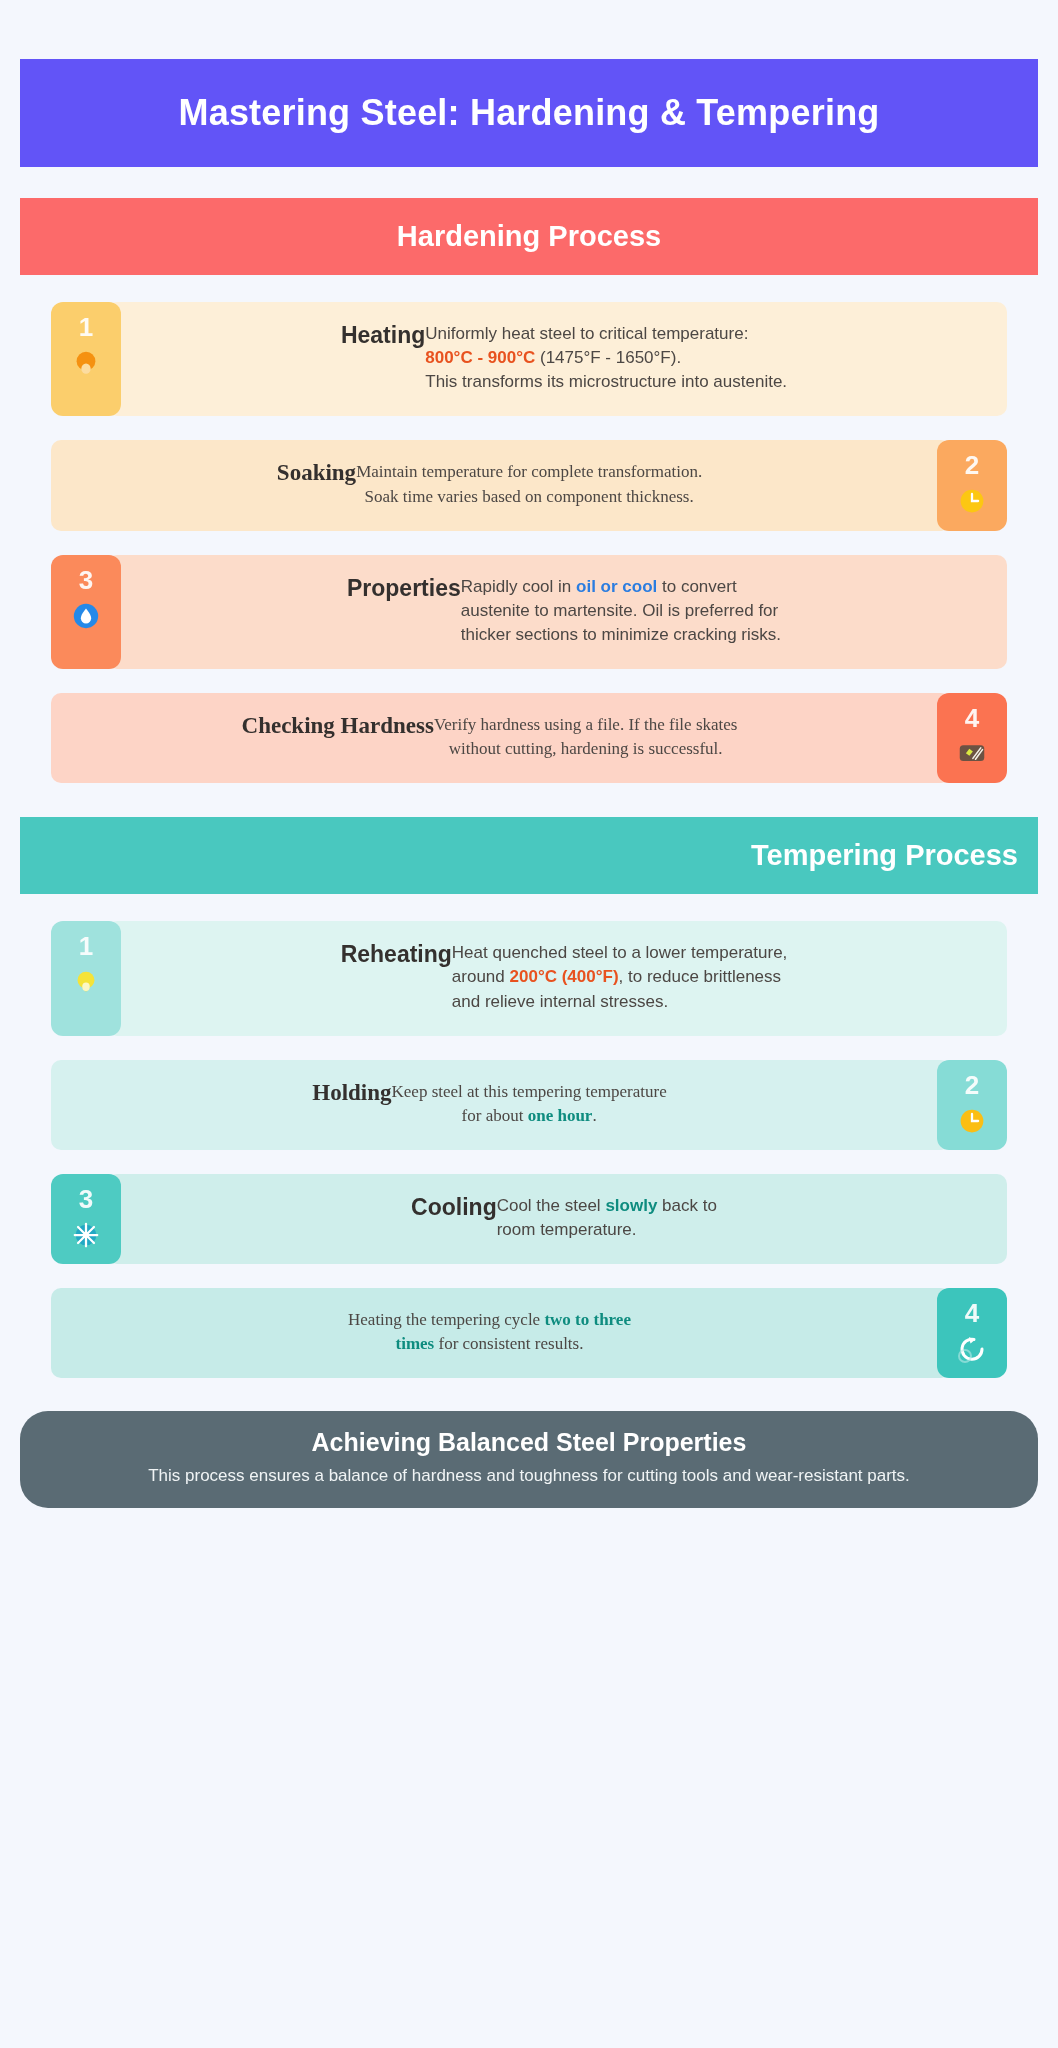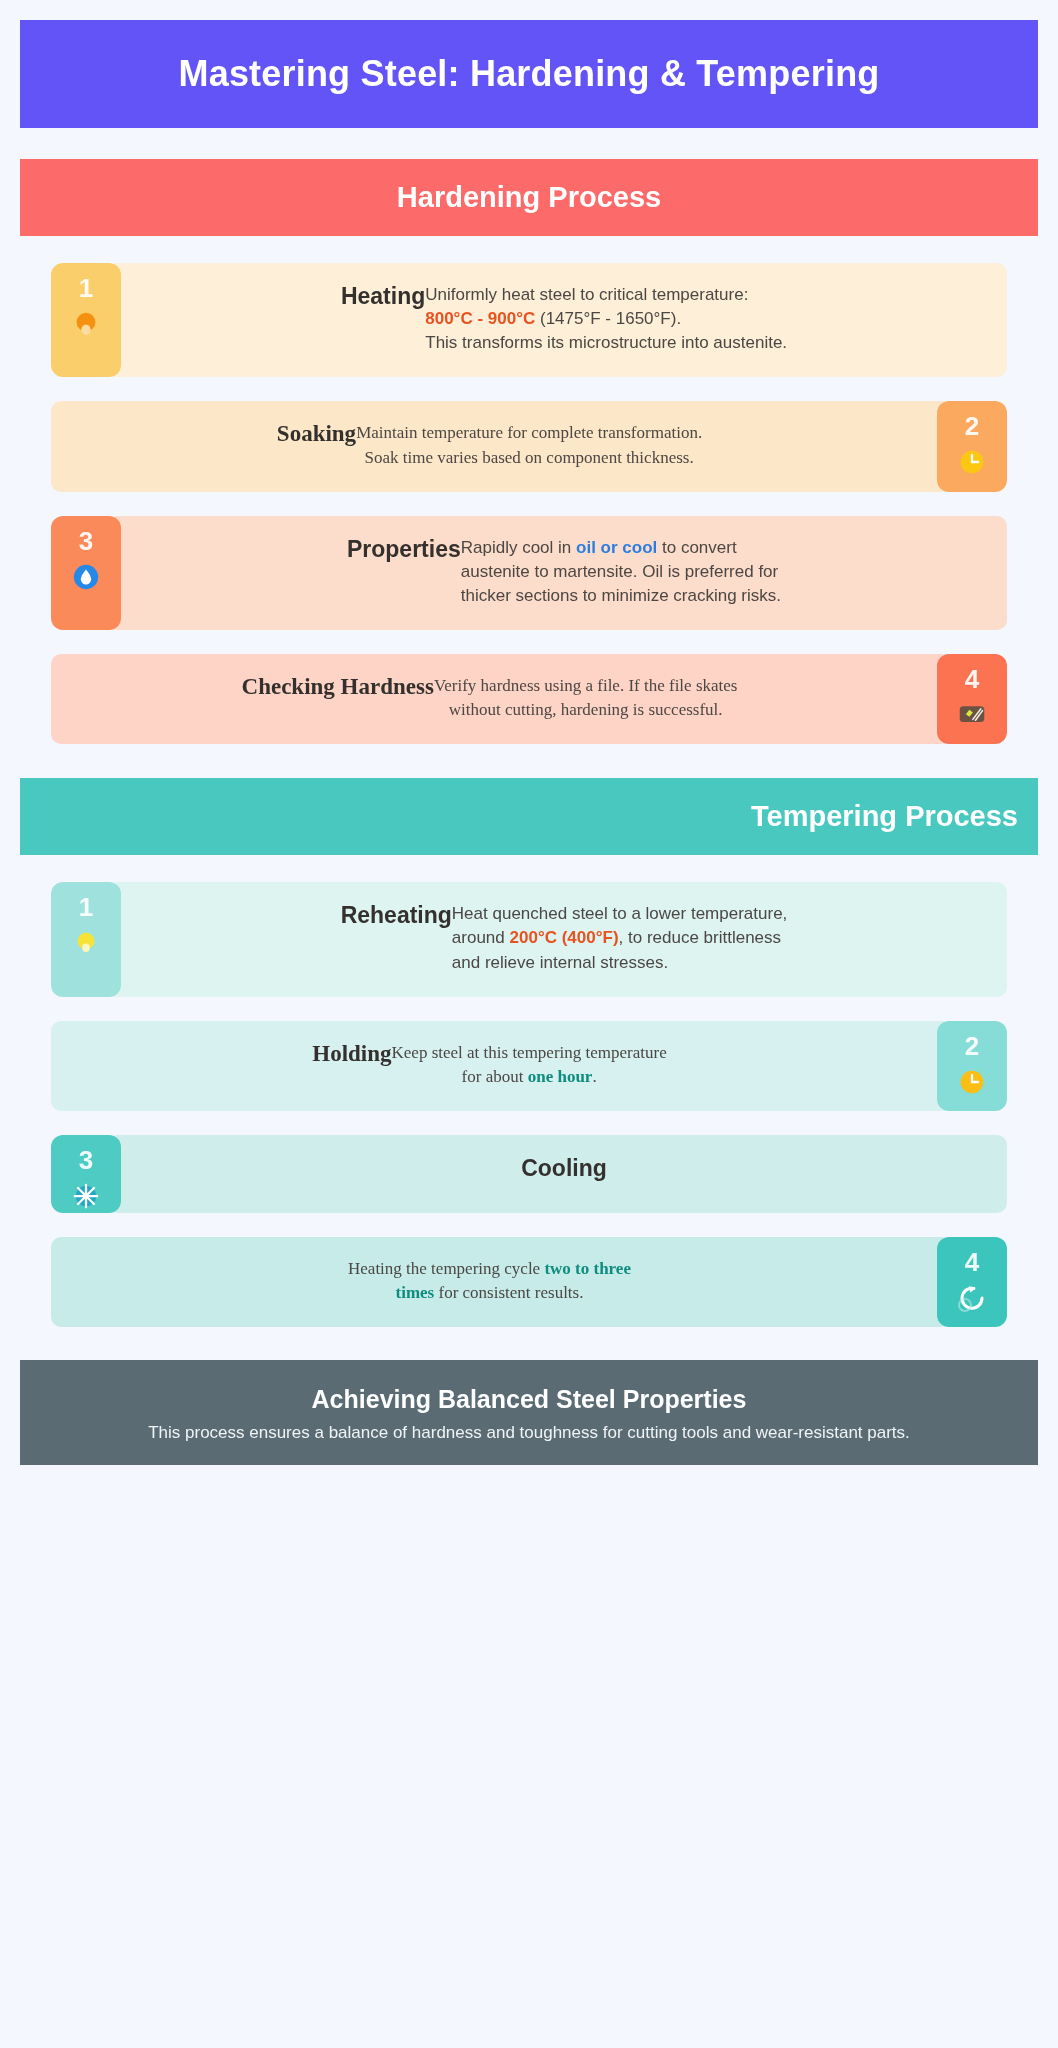--- a/index.html
+++ b/index.html
@@ -5,21 +5,21 @@
   * { box-sizing: border-box; margin: 0; padding: 0; }
 
   body {
     width: 1058px;
     min-height: 2048px;
     background: #f4f7fd;
     font-family: "Liberation Sans", sans-serif;
     -webkit-font-smoothing: antialiased;
   }
 
-  .page { width: 1058px; padding: 20px 20px 0 20px; }
+  .page { width: 1058px; padding: 20px 20px 0 20px; margin-top: 39px; }
 
   
   .main-title {
     background: #6254f7;
     color: #ffffff;
     text-align: center;
     font-size: 36px;
     font-weight: bold;
     padding: 33px 20px;
     letter-spacing: .2px;
@@ -128,22 +128,23 @@
   .d2 { background: #d6f1ef; }
   .t3 { background: #4ecbc2; }
   .d3 { background: #cfeeeb; }
   .t4 { background: #3cc5bc; }
   .d4 { background: #c6ebe8; }
 
   
   .footer {
     background: #5a6b74;
     margin: 33px 0 0 0;
-    padding: 25px 24px 22px 24px;
+    padding: 17px 24px 22px 24px;
     text-align: center;
+    border-radius: 28px;
   }
   .footer-title {
     color: #ffffff;
     font-size: 25px;
     font-weight: bold;
     margin-bottom: 9px;
   }
   .footer-sub {
     color: #f0f4f5;
     font-size: 17px;
@@ -294,20 +295,24 @@
             <circle cx="16" cy="16" r="11" fill="#23a8c4"></circle>
             <g stroke="#ffffff" stroke-width="2.4" stroke-linecap="round">
               <path d="M16 4 V28 M4 16 H28 M7.5 7.5 L24.5 24.5 M24.5 7.5 L7.5 24.5"></path>
             </g>
             <circle cx="16" cy="16" r="3" fill="#ffffff"></circle>
           </svg>
         </span>
       </div>
       <div class="card d3">
         <div class="card-title">Cooling</div>
+        <div class="card-desc">
+          <span>Cool the steel </span><span class="hl-teal">slowly</span><span> back to</span><br>
+          <span>room temperature.</span>
+        </div>
       </div>
     </div>
 
     <div class="step-row right">
       <div class="badge t4">
         <span class="badge-num">4</span>
         <span class="badge-icon">
           <svg width="32" height="32" viewBox="0 0 32 32">
             <path d="M26 16 A10 10 0 1 1 18 6.4" stroke="#ffffff" stroke-width="3" fill="none" stroke-linecap="round"></path>
             <path d="M13 4 L19 6.8 L14.5 10.5 Z" fill="#ffffff"></path>

